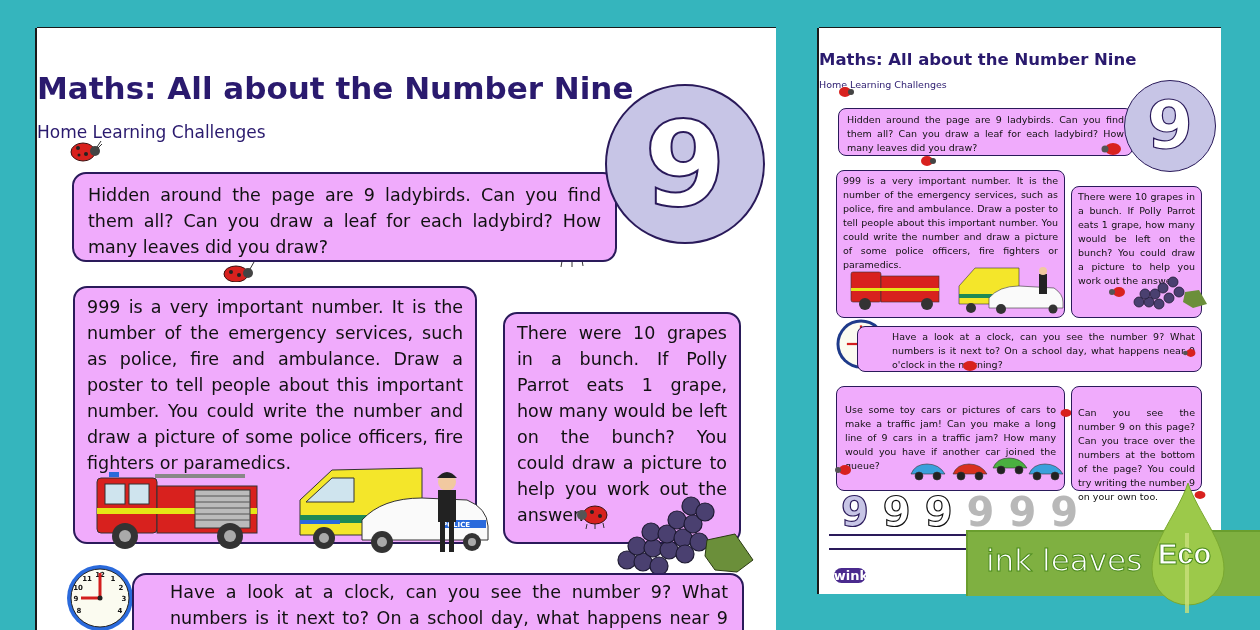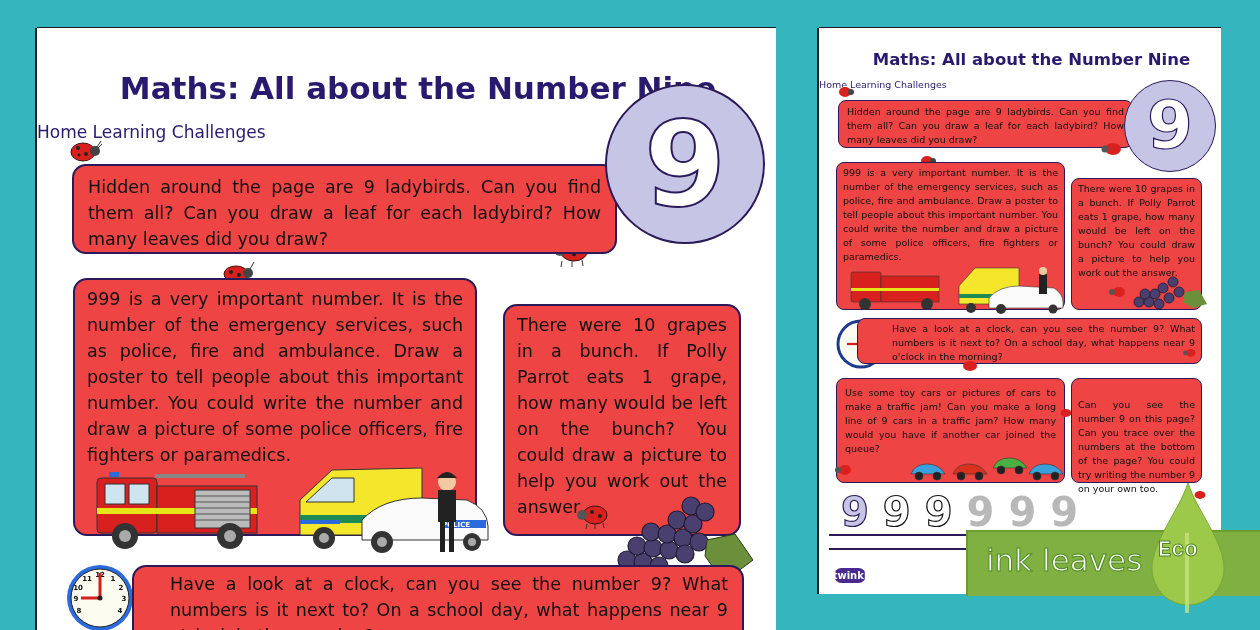--- a/index.html
+++ b/index.html
@@ -3,24 +3,24 @@
 <meta charset="utf-8">
 <style>
   * { box-sizing: border-box; margin: 0; padding: 0; }
   html, body { width: 1260px; height: 630px; overflow: hidden; }
   body { background: #35b5bd; position: relative; font-family: "DejaVu Sans", sans-serif; }
 
   .page { position: absolute; background: #fff; box-shadow: -2px 0 0 #1a1a1a, 0 -1px 0 #1a1a1a; }
   #big-page { left: 37px; top: 28px; width: 739px; height: 602px; overflow: hidden; }
   #small-page { left: 819px; top: 28px; width: 402px; height: 566px; overflow: hidden; }
 
-  .title { position: absolute; left: 0; right: 0; text-align: center; color: #2a1a6e; font-weight: bold; font-family: "DejaVu Sans", sans-serif; padding-left: 23px; }
+  .title { position: absolute; left: 0; right: 0; color: #2a1a6e; font-weight: bold; font-family: "DejaVu Sans", sans-serif; }
   .subtitle { position: absolute; left: 0; right: 0; color: #2a1a6e; font-family: "DejaVu Sans", sans-serif; }
 
-  .box { position: absolute; border: 2.5px solid #2a1a5a; border-radius: 14px; background: #ef4444; color: #111; font-family: "DejaVu Sans", sans-serif; }
+  .box { position: absolute; border: 2.5px solid #2a1a5a; border-radius: 14px; background: #f0abfc; color: #111; font-family: "DejaVu Sans", sans-serif; margin-top: 8px; }
   .box p { text-align: justify; }
 
   .nine-circle { position: absolute; border-radius: 50%; background: #c7c5e6; border: 2.5px solid #2a1a5a; display: flex; align-items: center; justify-content: center; }
   .nine-circle span { color: #fff; font-weight: bold; font-family: "DejaVu Sans", sans-serif; -webkit-text-stroke: 2px #2a1a5a; }
 
   .ladybird { position: absolute; }
   .pic { position: absolute; }
 
   
   #big-page .title { top: 42px; font-size: 31px; }
@@ -34,32 +34,32 @@
   #nine-big span { font-size: 118px; line-height: 1; }
 
   
   #small-page .title { top: 22px; font-size: 16.5px; }
   #small-page .subtitle { top: 51px; font-size: 9.5px; }
   #small-page .box { font-size: 9.5px; line-height: 14px; border-width: 1.5px; border-radius: 8px; }
   #box-ladybirds-sm { left: 19px; top: 72px; width: 295px; height: 48px; padding: 4px 8px; }
   #box-999-sm { left: 17px; top: 134px; width: 229px; height: 148px; padding: 3px 6px; }
   #box-grapes-sm { left: 252px; top: 150px; width: 131px; height: 132px; padding: 3px 6px; }
   #box-clock-sm { left: 38px; top: 290px; width: 345px; height: 46px; padding: 3px 6px 0 34px; }
-  #box-cars-sm { left: 17px; top: 350px; width: 229px; height: 105px; padding: 7px 8px; }
+  #box-cars-sm { left: 17px; top: 350px; width: 229px; height: 105px; padding: 16px 8px; }
   #box-trace-sm { left: 252px; top: 350px; width: 131px; height: 105px; padding: 19px 6px; }
   #nine-sm { left: 305px; top: 52px; width: 92px; height: 92px; border-width: 1.5px; }
   #nine-sm span { font-size: 66px; line-height: 1; -webkit-text-stroke: 1.2px #2a1a5a; }
 
   .trace-row { position: absolute; left: 22px; top: 464px; display: flex; gap: 14px; }
   .trace-row span { font-size: 40px; font-weight: bold; line-height: 1; font-family: "DejaVu Sans", sans-serif; }
   .trace-solid { color: #c7c5e6; -webkit-text-stroke: 1.2px #2a1a5a; }
   .trace-outline { color: #fff; -webkit-text-stroke: 1.2px #111; }
   .trace-grey { color: #b8b8b8; }
   .trace-line { position: absolute; left: 10px; width: 380px; height: 1.5px; background: #2a1a5a; }
-  .twinkl-logo { position: absolute; left: 15px; top: 540px; width: 32px; height: 15px; border-radius: 8px; background: #4a2a8e; color: #fff; font-size: 10px; font-weight: bold; display: flex; align-items: center; justify-content: center; font-family: "DejaVu Sans", sans-serif; }
+  .twinkl-logo { position: absolute; left: 15px; top: 540px; width: 32px; height: 15px; border-radius: 8px; background: #4a2a8e; color: #fff; font-size: 13px; font-weight: bold; display: flex; align-items: center; justify-content: center; font-family: "DejaVu Sans", sans-serif; }
 
   
   #eco-banner { position: absolute; left: 966px; top: 530px; width: 294px; height: 66px; background: #7fb041; border-top: 2px solid #6a9e2e; border-left: 2px solid #6a9e2e; }
   #eco-banner .ink-text { position: absolute; left: 18px; top: 10px; font-size: 31px; color: #fff; font-family: "DejaVu Sans", sans-serif; -webkit-text-stroke: 1px #4a8a1a; }
   #eco-drop { position: absolute; left: 1150px; top: 483px; width: 76px; height: 130px; }
 </style>
 </head>
 <body>
 
 <div class="page" id="big-page">
@@ -335,13 +335,13 @@
   <div class="twinkl-logo">twinkl</div>
 </div>
 
 <div id="eco-banner">
   <span class="ink-text">ink leaves</span>
 </div>
 <svg id="eco-drop" width="76" height="130" viewBox="0 0 76 130">
   <path d="M38 0 C48 30 74 58 74 86 A36 36 0 0 1 2 86 C2 58 28 30 38 0 Z" fill="#9cc94a" stroke="#7aa830" stroke-width="1"></path>
   <rect x="35" y="50" width="4" height="80" fill="#c9e07a" opacity="0.8"></rect>
 </svg>
-<div style="position:absolute;left:1158px;top:538px;font-size:22px;font-weight:bold;color:#fff;font-family:Liberation Mono, monospace;-webkit-text-stroke:1px #4a8a1a;">Eco</div>
+<div style="position:absolute;left:1158px;top:538px;font-size:29px;font-weight:bold;color:#fff;font-family:Liberation Sans, sans-serif;-webkit-text-stroke:1px #4a8a1a;">Eco</div>
 
 </body></html>

